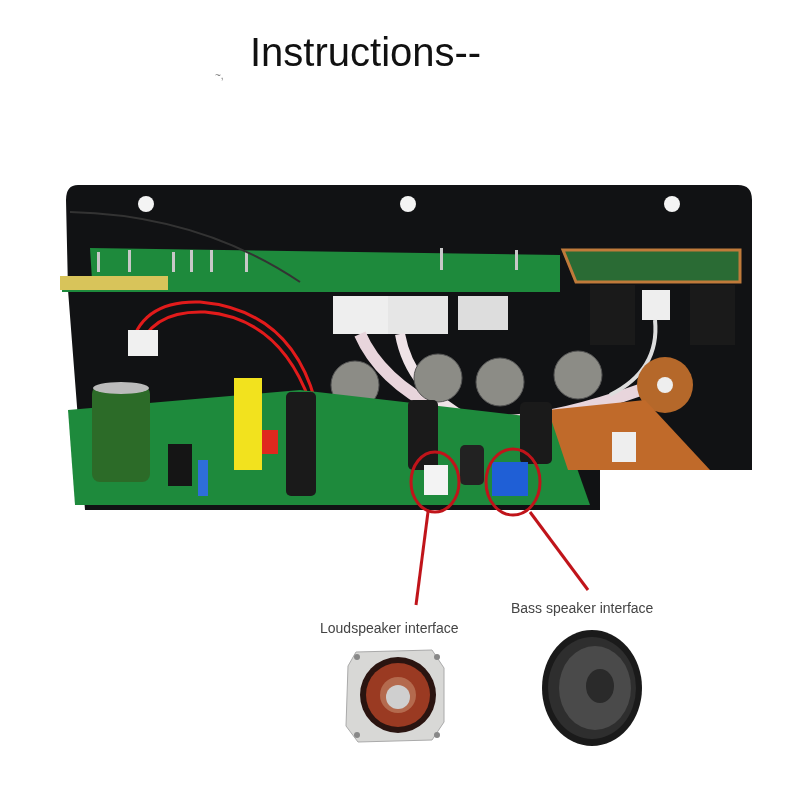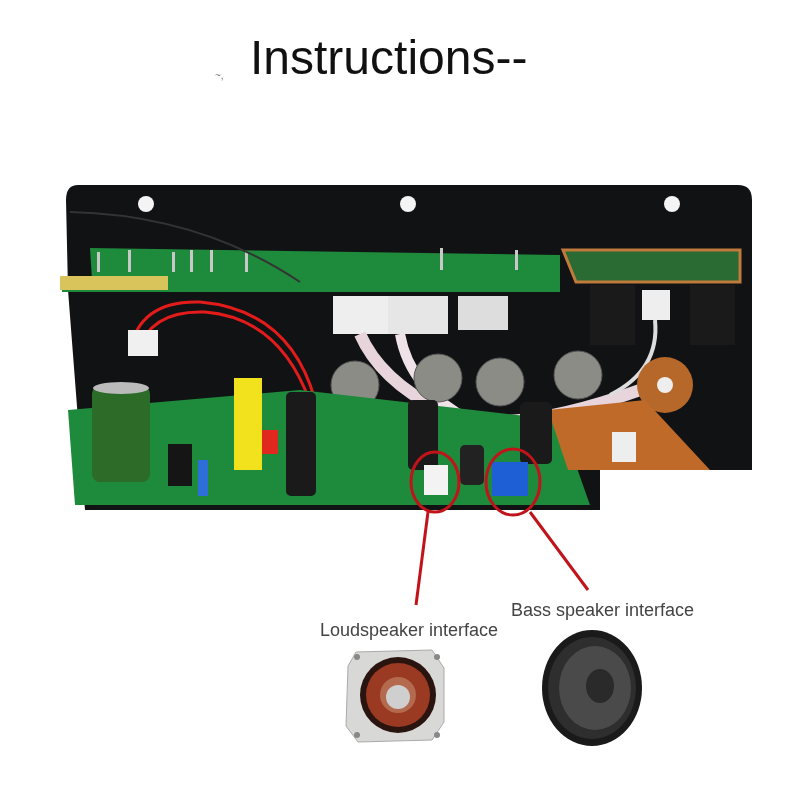--- a/index.html
+++ b/index.html
@@ -1,20 +1,20 @@
 <!DOCTYPE html>
 <html><head>
 <meta charset="utf-8">
 <style>
   html, body { margin:0; padding:0; }
   body { width:800px; height:800px; background:#ffffff; position:relative; overflow:hidden; font-family:"Liberation Sans", sans-serif; }
-  .title { position:absolute; left:250px; top:30px; font-size:48px; color:#111; letter-spacing:0px; font-family:"Liberation Sans", sans-serif; }
+  .title { position:absolute; left:250px; top:30px; font-size:40px; color:#111; letter-spacing:0px; font-family:"Liberation Sans", sans-serif; }
   .speck { position:absolute; left:215px; top:70px; font-size:10px; color:#777; }
   .board-svg { position:absolute; left:0; top:0; }
-  .label { position:absolute; font-size:18px; color:#444; font-family:"Liberation Sans", sans-serif; }
+  .label { position:absolute; font-size:14px; color:#444; font-family:"Liberation Sans", sans-serif; }
   .label.loud { left:320px; top:620px;text-align:center; }
   .label.bass { left:511px; top:600px; }
 </style>
 </head>
 <body>
 
 <div class="speck">~,</div>
 <div class="title">Instructions--</div>
 
 <svg class="board-svg" width="800" height="800" viewBox="0 0 800 800">

